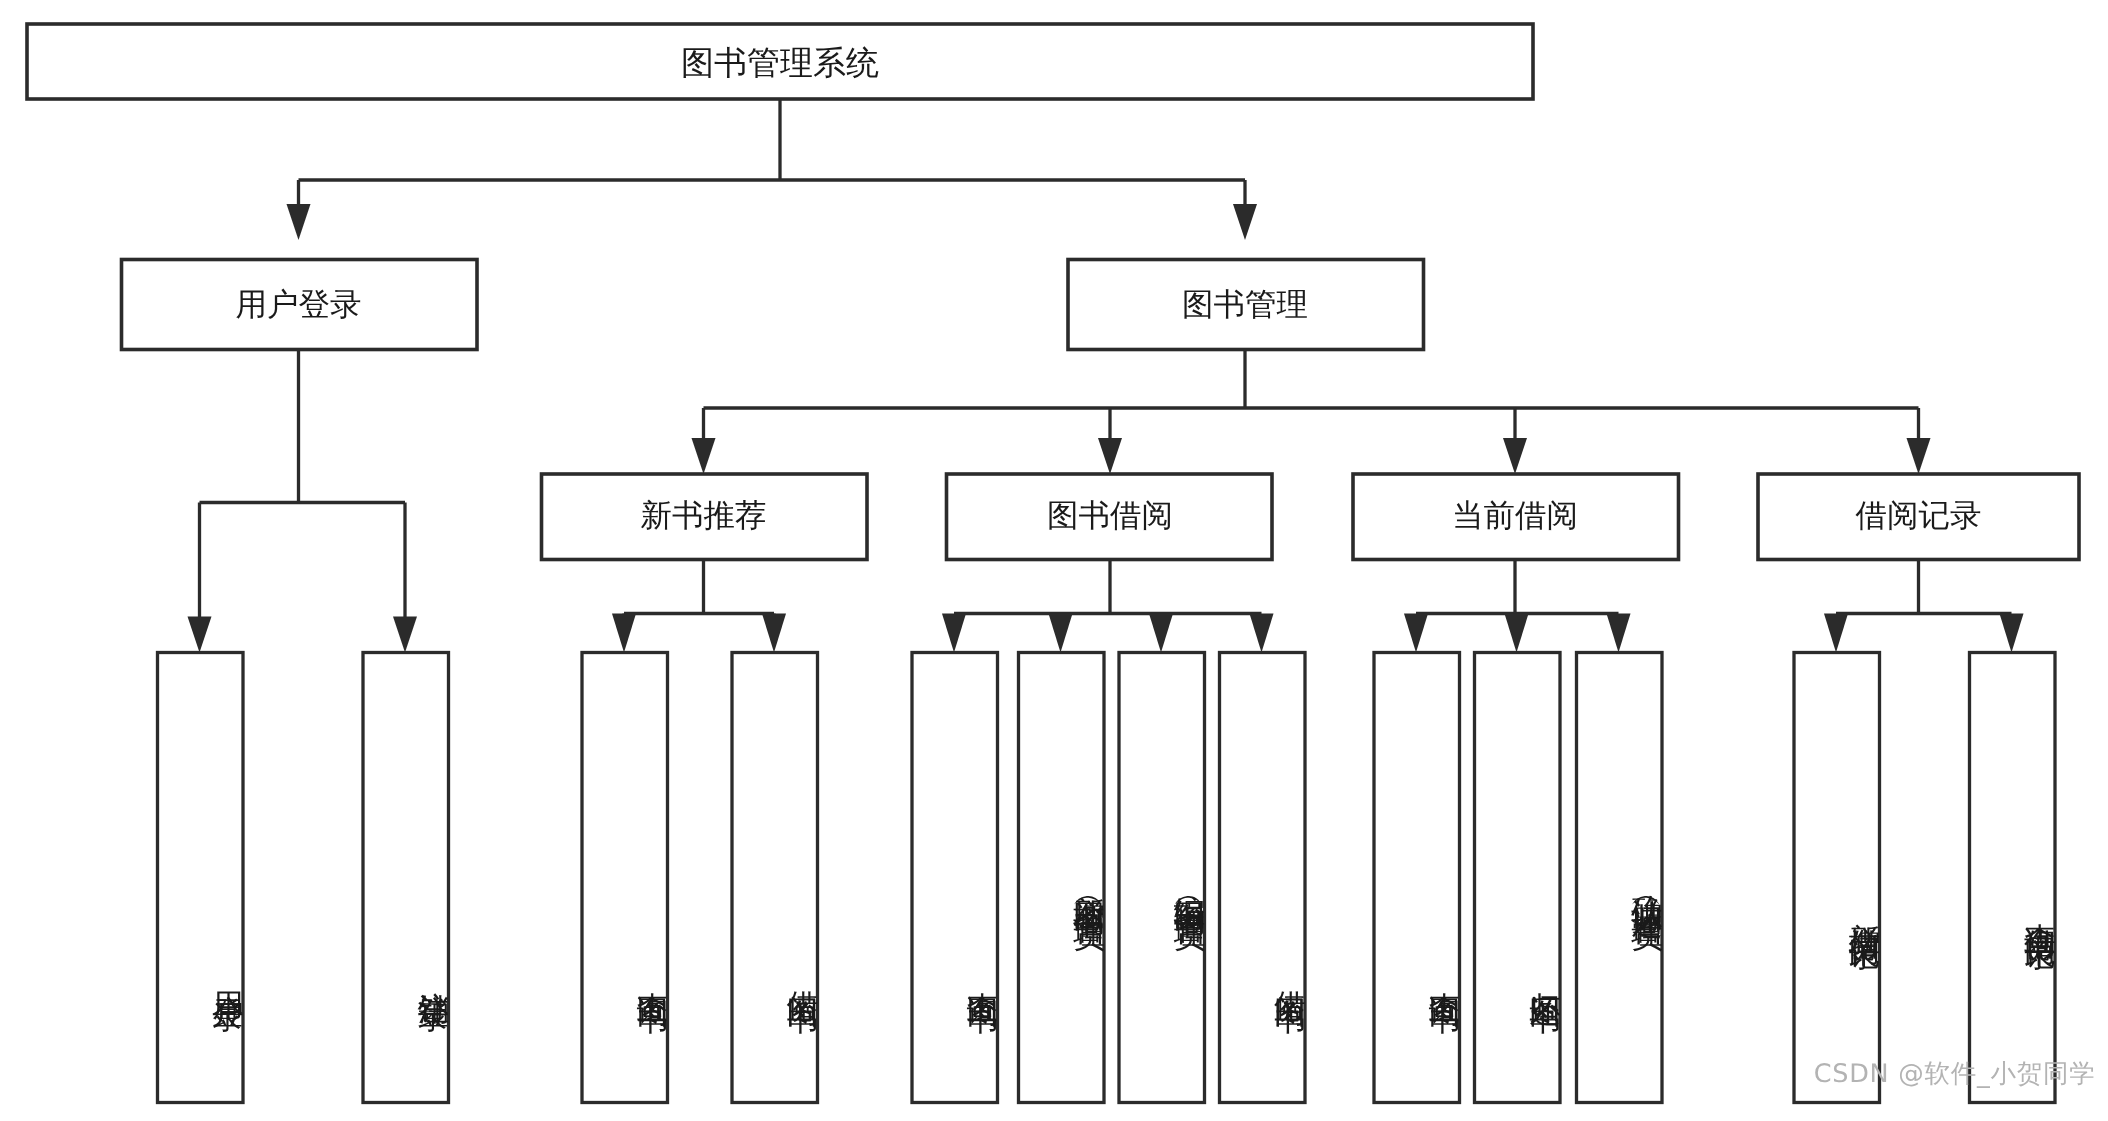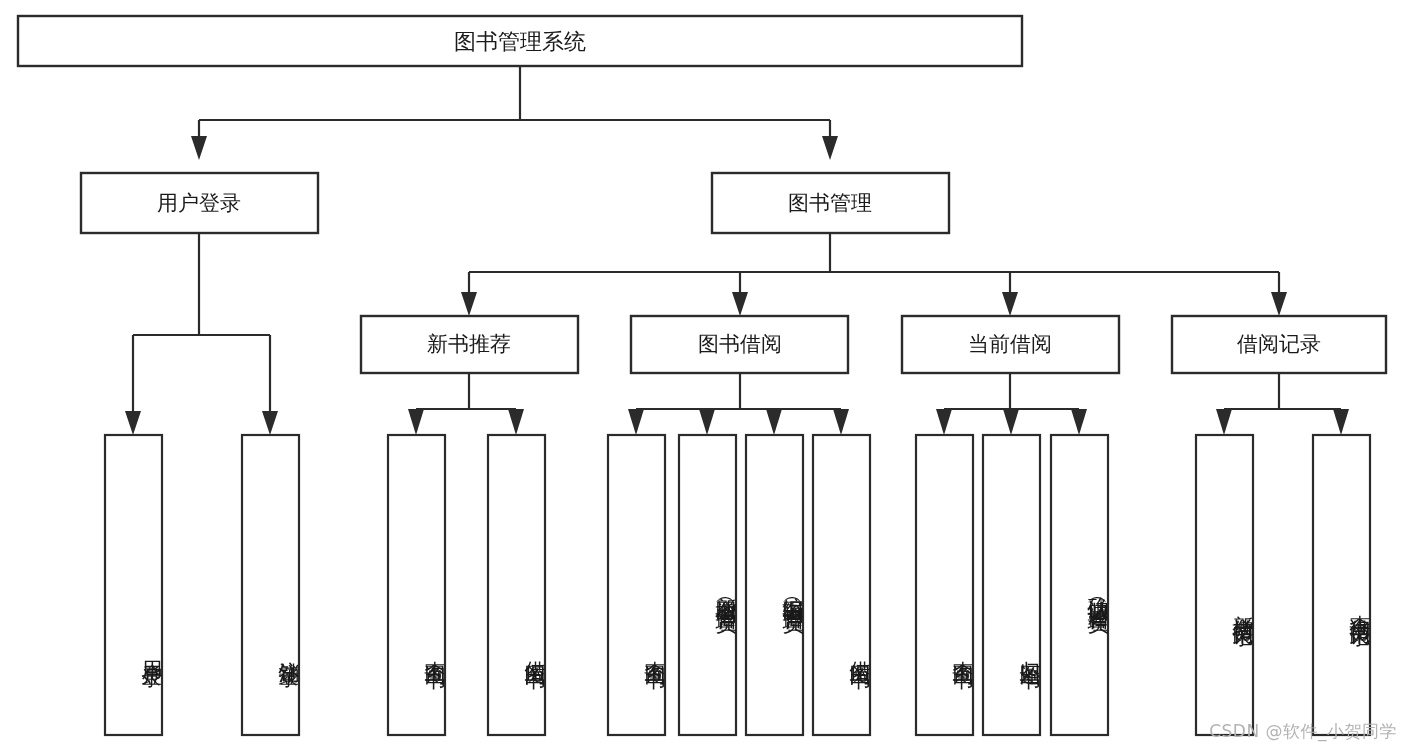--- a/index.html
+++ b/index.html
@@ -70,21 +70,21 @@
     line-height: 1.0;
     color: #1a1a1a;
     letter-spacing: 2.5px;
     white-space: nowrap;
     pointer-events: none;
     overflow: hidden;
   }
   .watermark {
     position: absolute;
     right: 8px;
-    bottom: 4px;
+    bottom: 20px;
     font-family: "DejaVu Sans", "Liberation Sans", sans-serif;
     font-size: 17px;
     color: #b3b3b3;
     letter-spacing: 0.5px;
     user-select: none;
   }
 </style>
 </head>
 <body>
 

